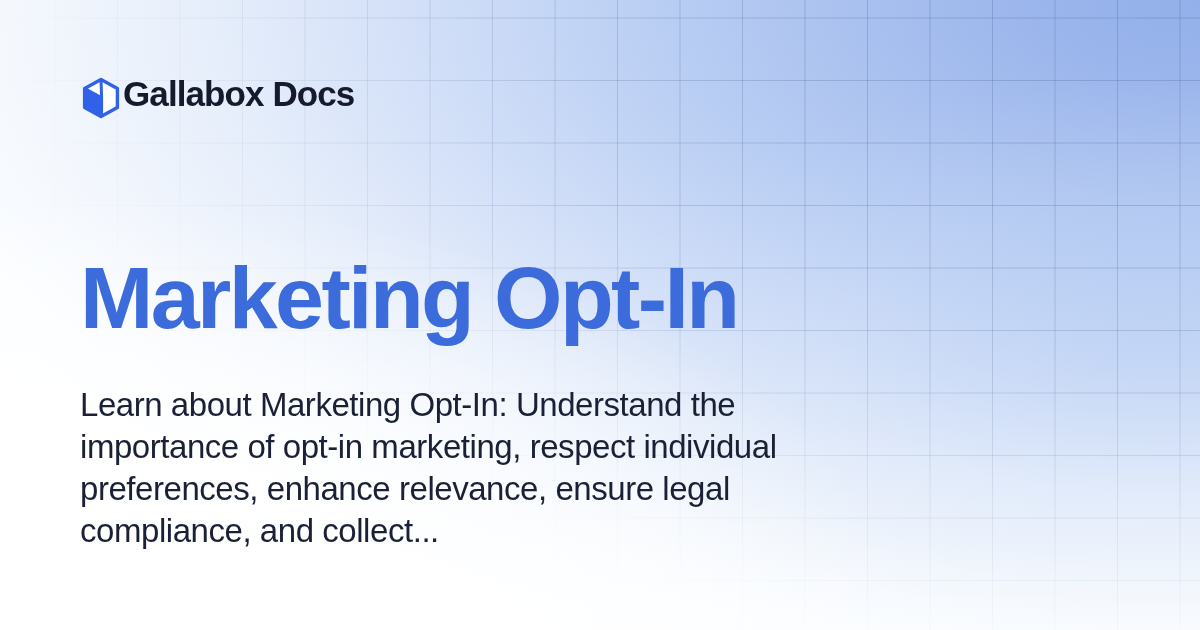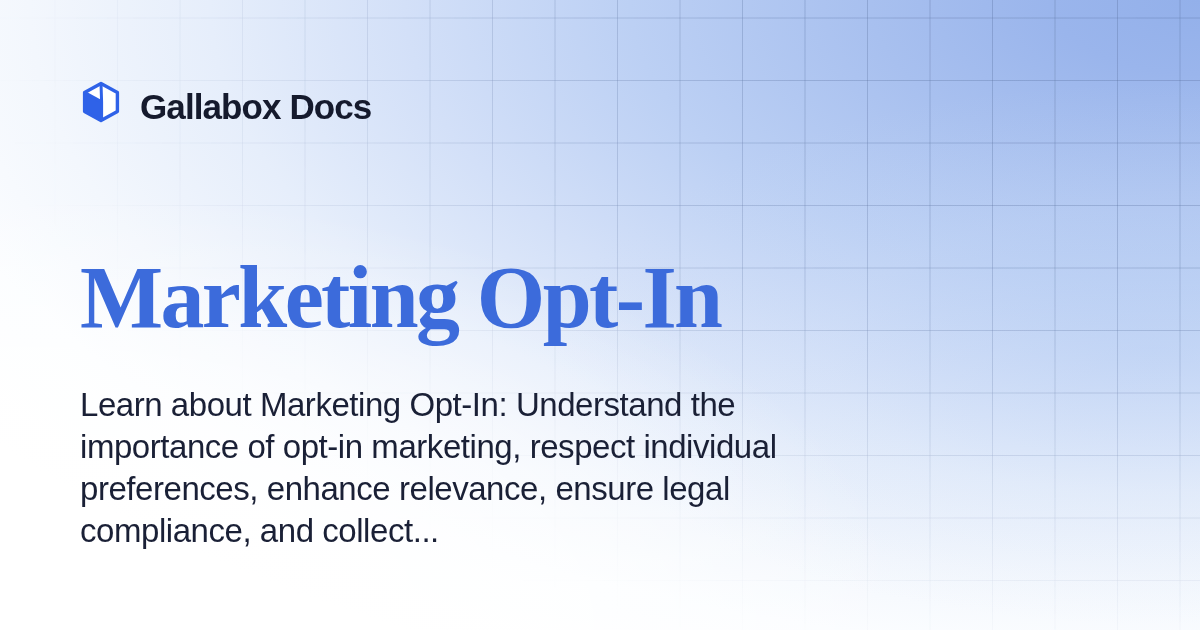--- a/index.html
+++ b/index.html
@@ -103,22 +103,21 @@
   .content {
     position: absolute;
     inset: 0;
   }
 
   .brand {
     position: absolute;
     left: 79px;
     top: 76px;
     display: flex;
-    align-items: flex-end;
-    gap: 17px;
+    align-items: flex-start;
     height: 48px;
   }
 
   .brand-logo {
     width: 44px;
     height: 44px;
     display: block;
     flex: 0 0 auto;
   }
 
@@ -131,21 +130,21 @@
     white-space: nowrap;
     line-height: 1;
   }
 
   .headline {
     position: absolute;
     left: 80px;
     top: 253px;
     width: 1020px;
     margin: 0;
-    font-family: Liberation Serif, serif;
+    font-family: Liberation Sans, sans-serif;
     font-size: 88px;
     font-weight: bold;
     line-height: 1.03;
     letter-spacing: -2.6px;
     color: #3c6bdb;
     white-space: nowrap;
   }
 
   .description {
     position: absolute;

